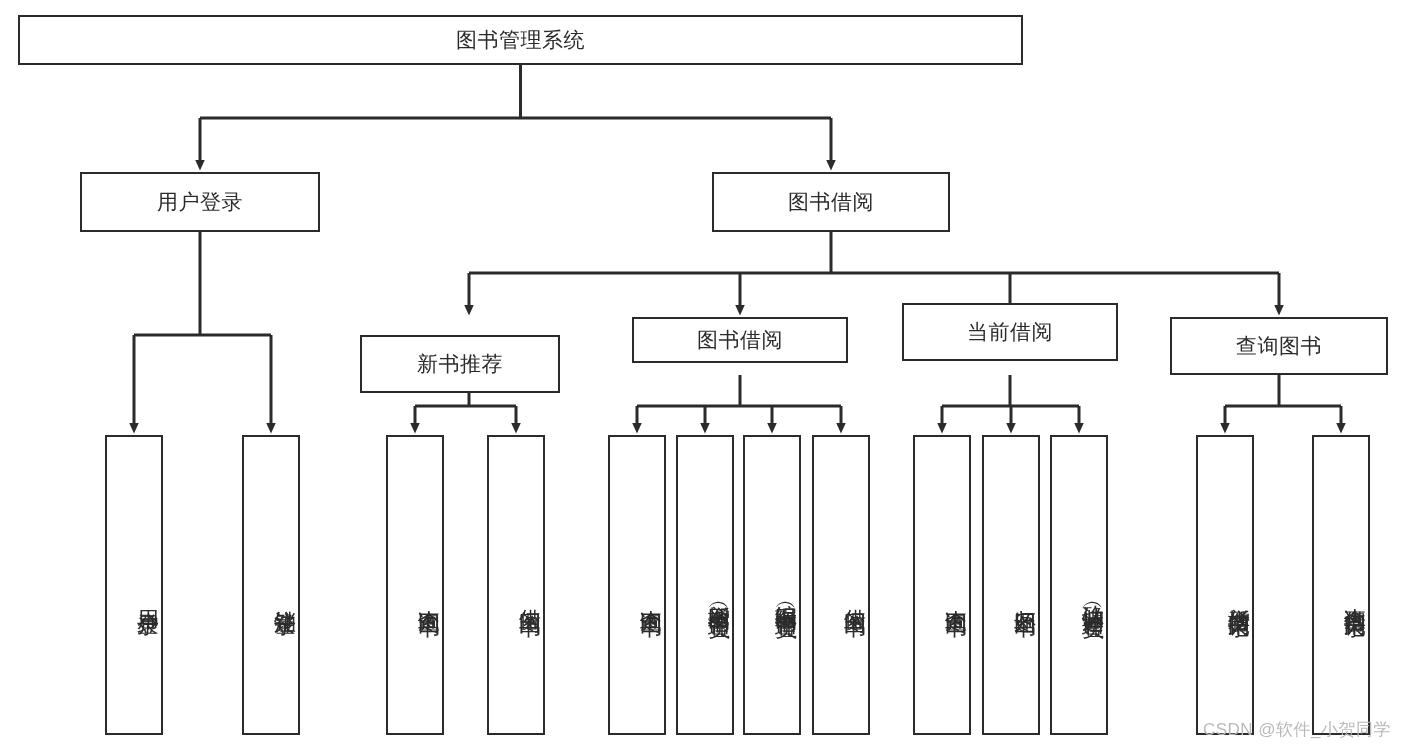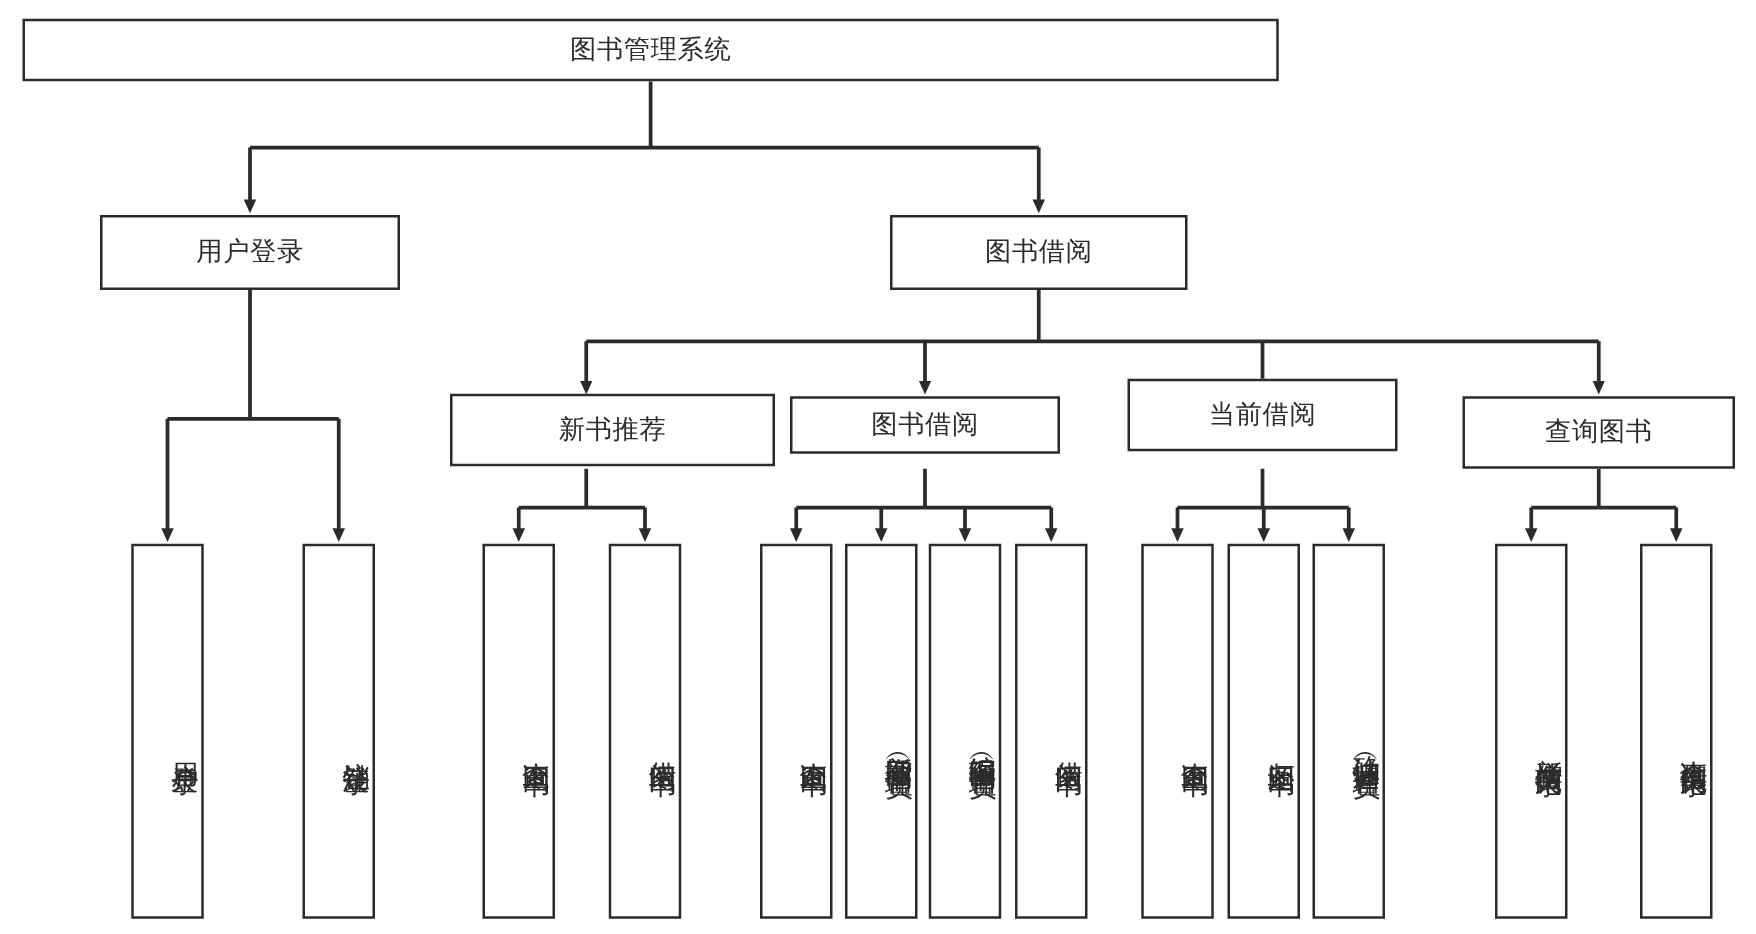--- a/index.html
+++ b/index.html
@@ -119,21 +119,21 @@
   <div id="nodes-layer">
       <div class="node horiz" style="left: 18px; top: 15px; width: 1005px; height: 50px;">
         <span class="node-label">图书管理系统</span>
       </div>
       <div class="node horiz" style="left: 80px; top: 172px; width: 240px; height: 60px;">
         <span class="node-label">用户登录</span>
       </div>
       <div class="node horiz" style="left: 712px; top: 172px; width: 238px; height: 60px;">
         <span class="node-label">图书借阅</span>
       </div>
-      <div class="node horiz" style="left: 360px; top: 315px; width: 260px; height: 58px;">
+      <div class="node horiz" style="left: 360px; top: 335px; width: 200px; height: 58px;">
         <span class="node-label">新书推荐</span>
       </div>
       <div class="node horiz" style="left: 632px; top: 317px; width: 216px; height: 46px;">
         <span class="node-label">图书借阅</span>
       </div>
       <div class="node horiz" style="left: 902px; top: 303px; width: 216px; height: 58px;">
         <span class="node-label">当前借阅</span>
       </div>
       <div class="node horiz" style="left: 1170px; top: 317px; width: 218px; height: 58px;">
         <span class="node-label">查询图书</span>
@@ -172,13 +172,14 @@
         <span class="node-label">确认归还（管理员）</span>
       </div>
       <div class="node vert" style="left: 1196px; top: 435px; width: 58px; height: 300px;">
         <span class="node-label">新增借阅记录</span>
       </div>
       <div class="node vert" style="left: 1312px; top: 435px; width: 58px; height: 300px;">
         <span class="node-label">查询借阅记录</span>
       </div>
     </div>
 
+  <div id="watermark">CSDN @软件_小贺同学</div>
 </div>
 
 </body></html>

